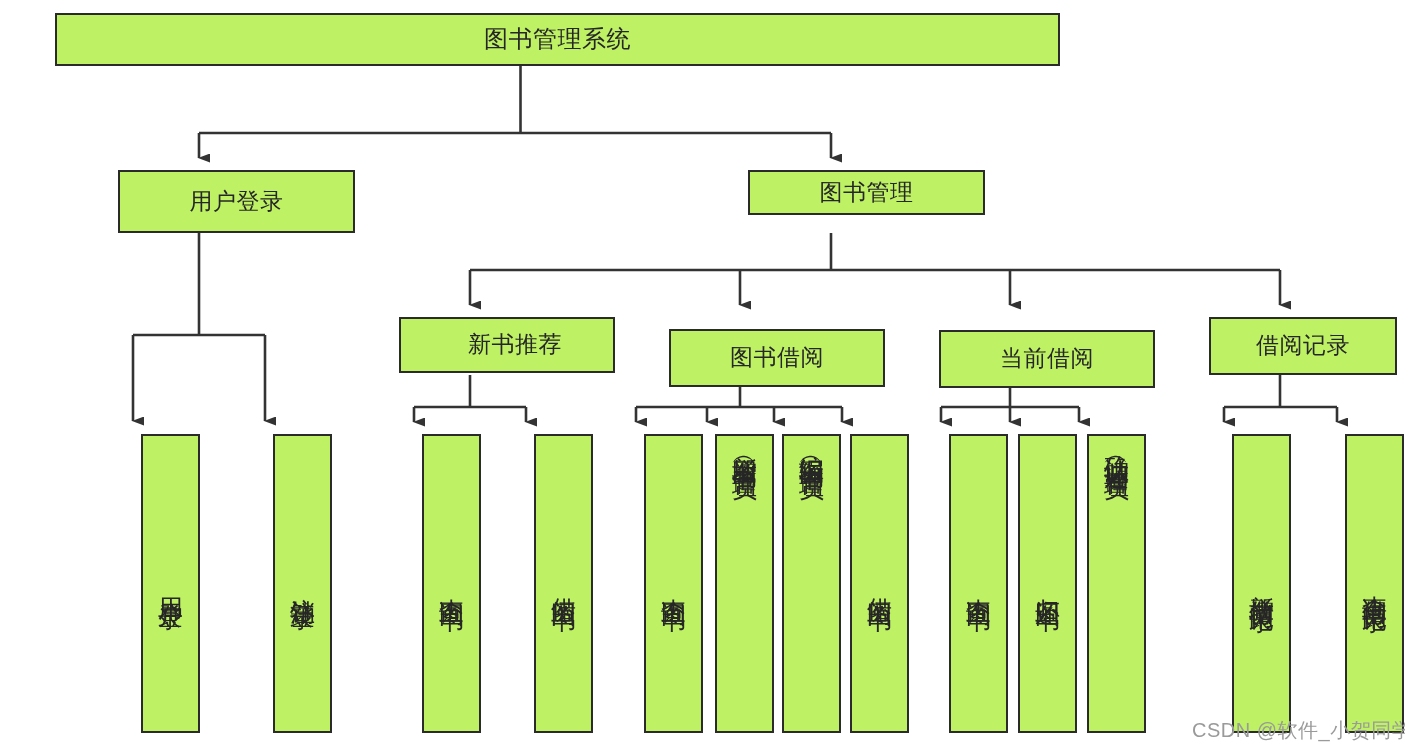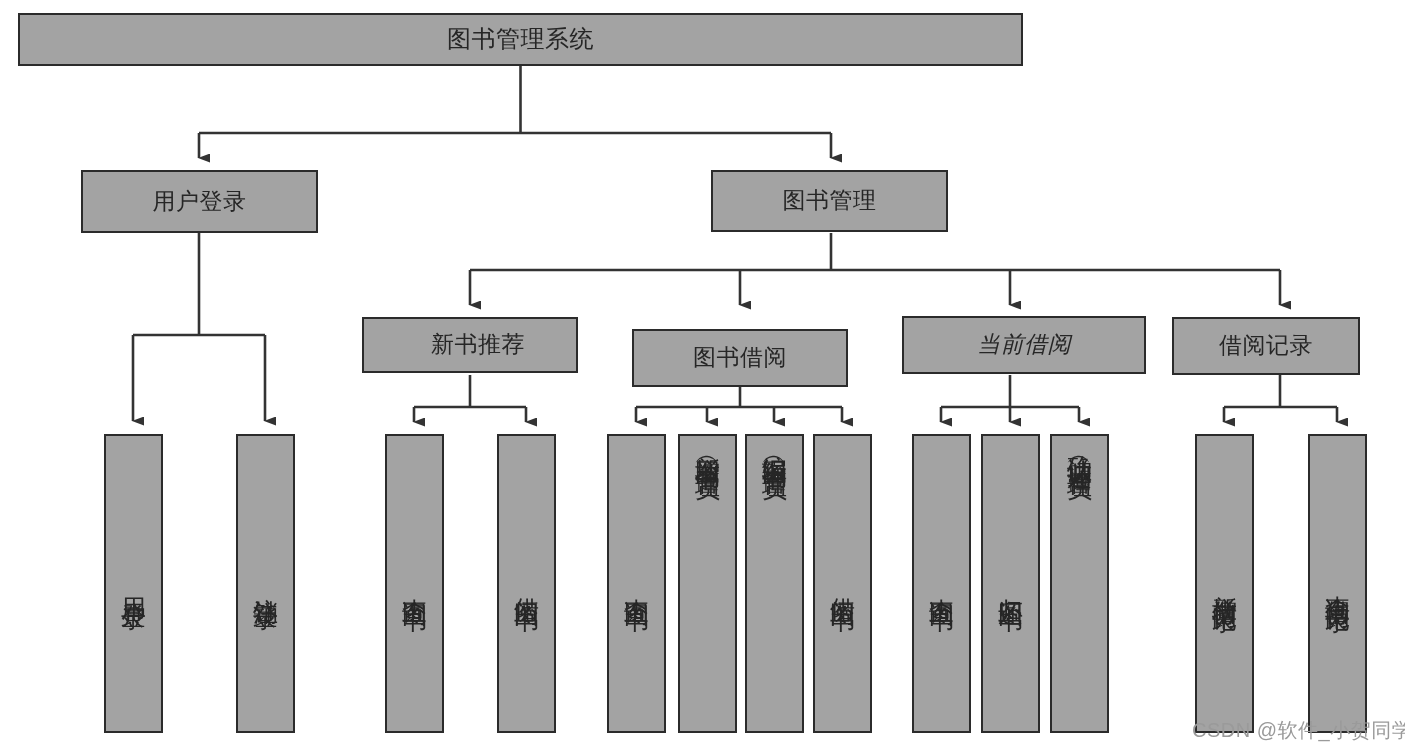--- a/index.html
+++ b/index.html
@@ -22,26 +22,27 @@
     position: absolute;
     left: 0;
     top: 0;
     width: 1405px;
     height: 747px;
     pointer-events: none;
   }
   .node {
     position: absolute;
     box-sizing: border-box;
-    background: #a3a3a3;
+    background: #bef264;
     border: 2.5px solid #2b2b2b;
     display: flex;
     align-items: center;
     justify-content: center;
     color: #262626;
+    margin-left: 37px;
   }
   .node .lbl {
     display: block;
     text-align: center;
     white-space: nowrap;
   }
   
   .node.horiz .lbl {
     font-size: 23px;
     letter-spacing: 0.5px;
@@ -135,33 +136,33 @@
   </svg>
 
   <div class="node horiz root" style="left:18px; top:13px; width:1005px; height:53px;">
     <span class="lbl">图书管理系统</span>
   </div>
 
   <div class="node horiz" style="left:81px; top:170px; width:237px; height:63px;">
     <span class="lbl">用户登录</span>
   </div>
 
-  <div class="node horiz" style="left:711px; top:170px; width:237px; height:62px;">
+  <div class="node horiz" style="left:711px; top:170px; width:237px; height:45px;">
     <span class="lbl">图书管理</span>
   </div>
 
   <div class="node horiz" style="left:362px; top:317px; width:216px; height:56px;padding-left:16px;">
     <span class="lbl">新书推荐</span>
   </div>
 
   <div class="node horiz" style="left:632px; top:329px; width:216px; height:58px;">
     <span class="lbl">图书借阅</span>
   </div>
 
-  <div class="node horiz" style="left:902px; top:316px; width:244px; height:58px;font-style:italic;">
+  <div class="node horiz" style="left:902px; top:330px; width:216px; height:58px;">
     <span class="lbl">当前借阅</span>
   </div>
 
   <div class="node horiz" style="left:1172px; top:317px; width:188px; height:58px;">
     <span class="lbl">借阅记录</span>
   </div>
 
   <div class="node vert centered" style="left:104px; top:434px; width:59px; height:299px;">
     <span class="lbl">用户登录</span>
   </div>

